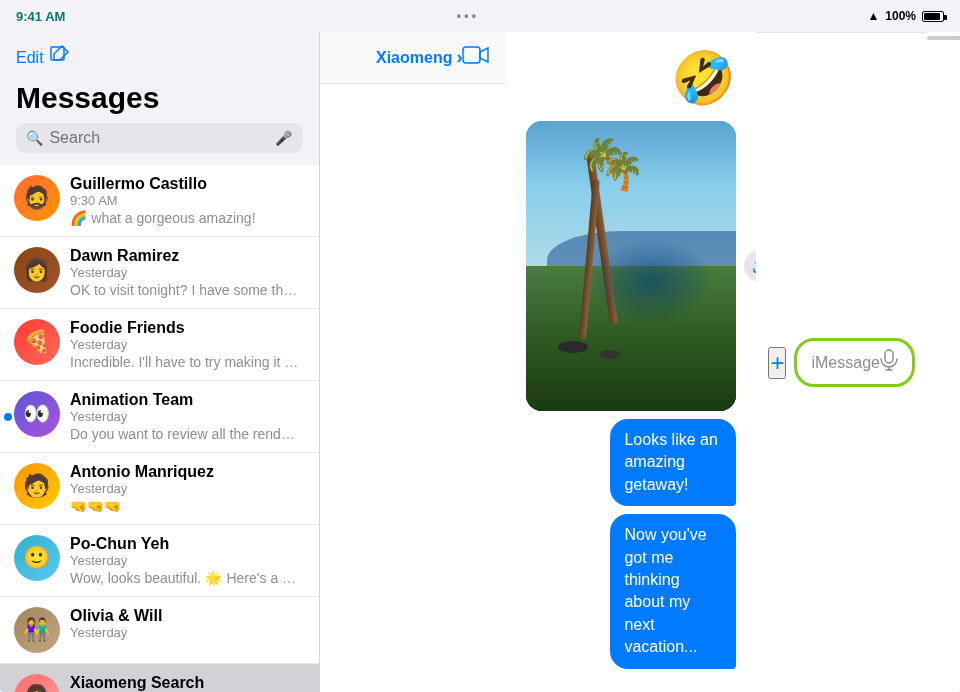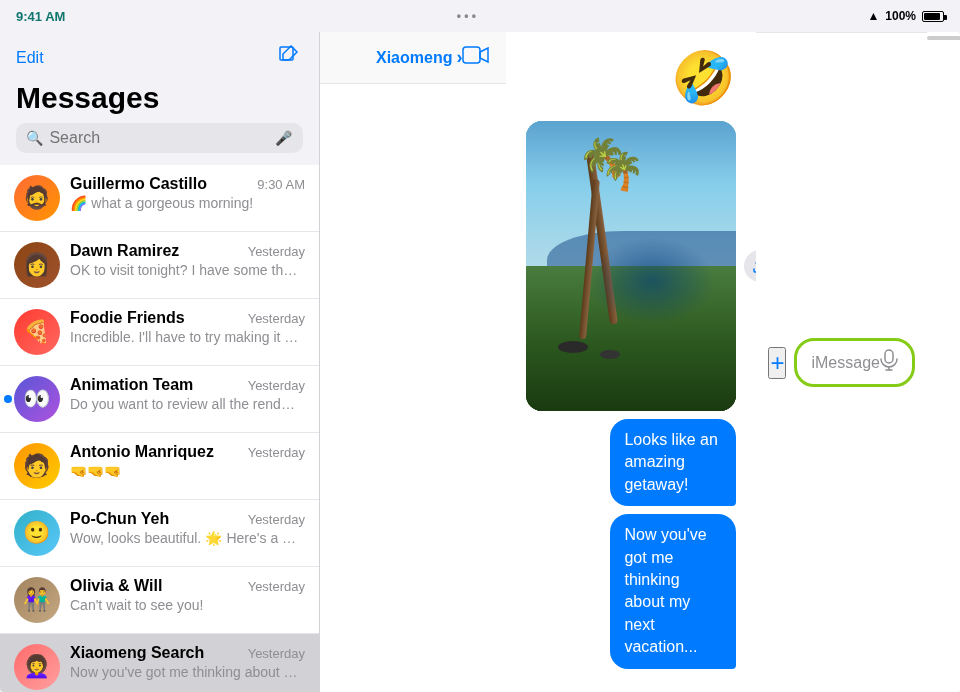--- a/index.html
+++ b/index.html
@@ -51,21 +51,20 @@
     }
 
     .sidebar-header {
       padding: 8px 16px 4px;
       background: #f2f2f7;
     }
 
     .sidebar-top-bar {
       display: flex;
       align-items: center;
-      justify-content: space-between;
       margin-bottom: 4px;
     }
 
     .edit-btn {
       color: #007aff;
       font-size: 16px;
       font-weight: 400;
       background: none;
       border: none;
       cursor: pointer;
@@ -166,20 +165,21 @@
     .conv-content {
       flex: 1;
       min-width: 0;
     }
 
     .conv-top-row {
       display: flex;
       justify-content: space-between;
       align-items: baseline;
       margin-bottom: 2px;
+      flex-direction: column;
     }
 
     .conv-name {
       font-size: 16px;
       font-weight: 600;
       color: #000;
       white-space: nowrap;
       overflow: hidden;
       text-overflow: ellipsis;
       max-width: 170px;
@@ -429,21 +429,21 @@
     <div class="conv-list" id="conv-list">
     <div class="conv-item">
       <div class="avatar av-guillermo" style="font-size:22px;">
         🧔
       </div>
       <div class="conv-content">
         <div class="conv-top-row">
           <span class="conv-name">Guillermo Castillo</span>
           <span class="conv-time">9:30 AM</span>
         </div>
-        <div class="conv-preview">🌈  what a gorgeous morning!</div>
+        <div class="conv-preview">🌈  what a gorgeous amazing!</div>
       </div>
     </div>
         <div class="conv-item">
       <div class="avatar av-dawn" style="font-size:22px;">
         👩
       </div>
       <div class="conv-content">
         <div class="conv-top-row">
           <span class="conv-name">Dawn Ramirez</span>
           <span class="conv-time">Yesterday</span>
@@ -501,21 +501,20 @@
     </div>
         <div class="conv-item">
       <div class="avatar av-olivia" style="font-size:22px;">
         👫
       </div>
       <div class="conv-content">
         <div class="conv-top-row">
           <span class="conv-name">Olivia &amp; Will</span>
           <span class="conv-time">Yesterday</span>
         </div>
-        <div class="conv-preview">Can't wait to see you!</div>
       </div>
     </div>
         <div class="conv-item active">
       <div class="avatar av-xiaomeng" style="font-size:22px;">
         👩‍🦱
       </div>
       <div class="conv-content">
         <div class="conv-top-row">
           <span class="conv-name">Xiaomeng Search</span>
           <span class="conv-time">Yesterday</span>

